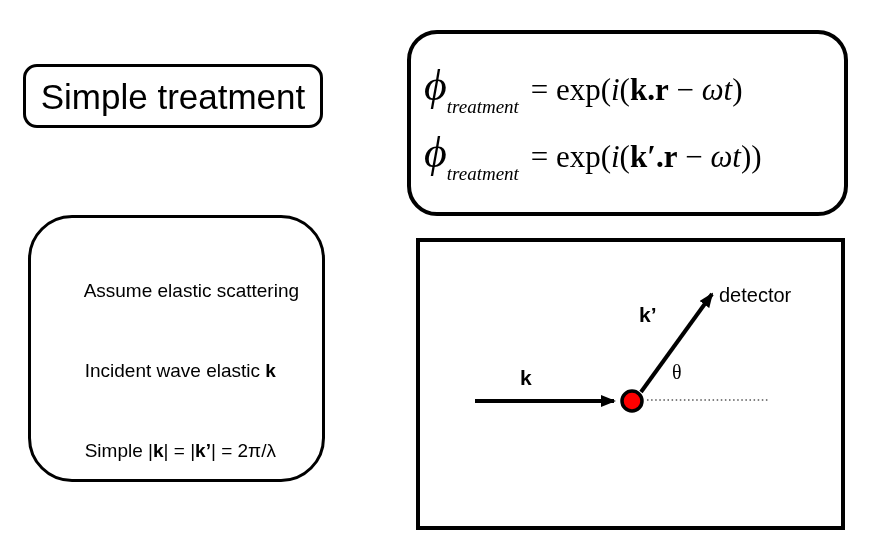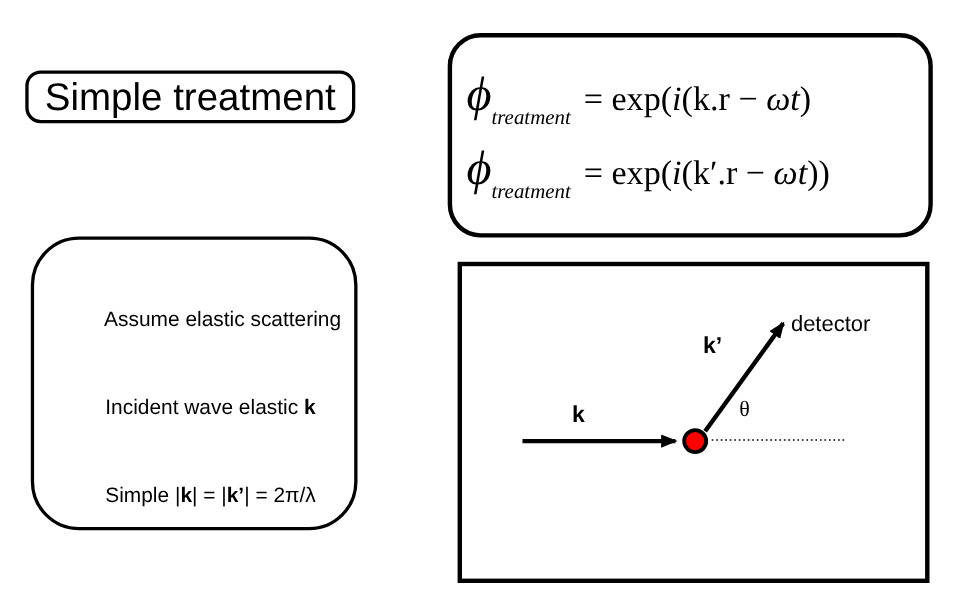--- a/index.html
+++ b/index.html
@@ -3,47 +3,47 @@
 <meta charset="utf-8">
 <style>
   html, body { margin:0; padding:0; background:#ffffff; }
   #slide {
     position:relative; width:882px; height:553px; background:#ffffff;
     font-family:"Liberation Sans", sans-serif; color:#000; overflow:hidden;
   }
 
   
   .title-box {
-    position:absolute; left:23px; top:64px; width:300px; height:48px;
+    position:absolute; left:23px; top:64px; width:300px; height:64px;
     border:3px solid #000; border-radius:14px; box-sizing:border-box;
     display:flex; align-items:center; justify-content:center; background:#fff;
   }
   .title-text { font-size:35px; line-height:1; white-space:pre; }
 
   
   .eq-box {
     position:absolute; left:407px; top:30px; width:441px; height:186px;
     border:4px solid #000; border-radius:30px; box-sizing:border-box;
     padding:30px 0 0 13px; background:#fff;
   }
   .eq-row {
     display:flex; align-items:baseline; height:67px;
     font-family:"Liberation Serif", serif; font-size:31px; line-height:1;
   }
   .eq-row span { white-space:pre; }
   .eq-phi { font-size:44px; font-style:italic; }
   .eq-sub { font-size:19px; font-style:italic; position:relative; top:13px; margin-right:4px; }
   .eq-it  { font-style:italic; }
-  .eq-b   { font-weight:normal; }
+  .eq-b   { font-weight:bold; }
 
   
   .notes-box {
     position:absolute; left:28px; top:215px; width:297px; height:267px;
     border:3px solid #000; border-radius:44px; box-sizing:border-box;
-    padding:40px 0 0 33px; background:#fff;
+    padding:40px 0 0 22px; background:#fff;
     font-size:19px; line-height:22px;
   }
   .note-line { margin-bottom:14px; white-space:pre; }
   .note-b { font-weight:bold; }
 
   
   .diagram-box {
     position:absolute; left:416px; top:238px; width:429px; height:292px;
     border:4px solid #000; box-sizing:border-box; background:#fff;
   }

